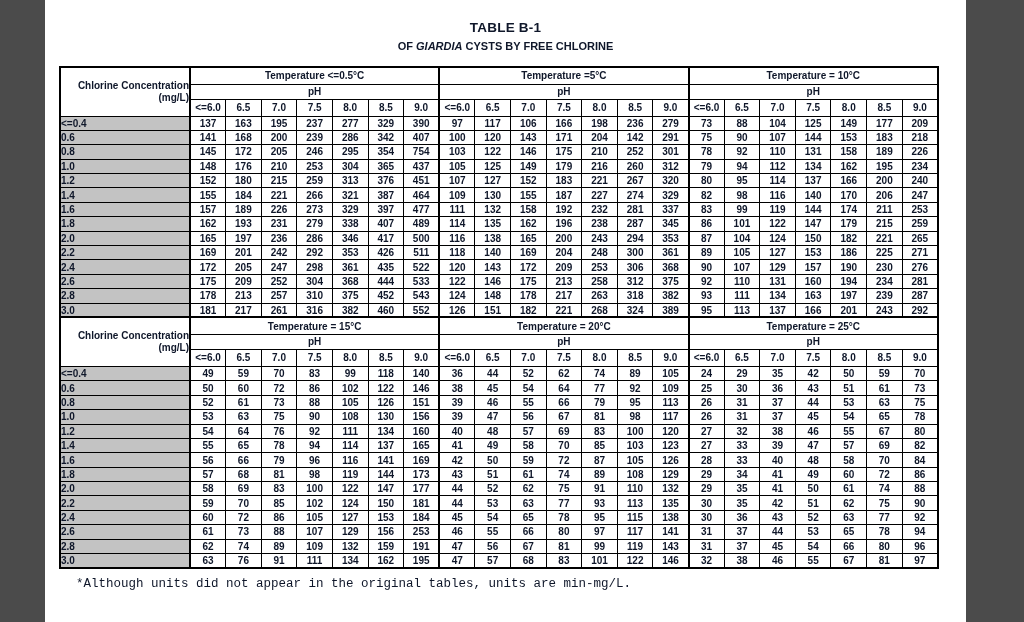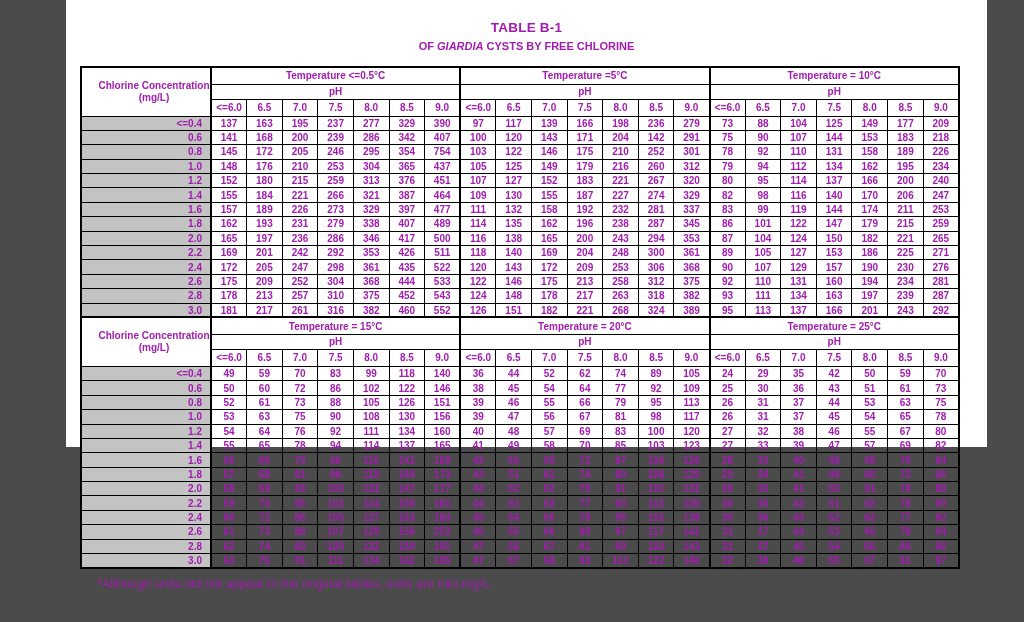--- a/index.html
+++ b/index.html
@@ -1,43 +1,43 @@
 <!DOCTYPE html>
 <html><head>
 <meta charset="utf-8">
 <style>
   * { margin:0; padding:0; box-sizing:border-box; }
   html,body { width:1024px; height:622px; overflow:hidden; }
   body { background:#4b4b4b; font-family:"Liberation Sans", sans-serif; position:relative; }
   .gutter { position:absolute; top:0; height:622px; background:#4b4b4b; }
   .gutter-left { left:0; width:57px; }
   .gutter-right { right:0; width:46px; }
-  .page { position:absolute; left:66px; top:0; width:921px; height:447px; background:#ffffff; color:#a21caf; }
+  .page { position:absolute; left:45px; top:0; width:921px; height:622px; background:#ffffff; color:#0f172a; }
   .titles { text-align:center; padding-top:20px; }
   .t1 { font-size:13.5px; font-weight:bold; letter-spacing:.2px; margin-bottom:4px; }
   .t2, .t3 { font-size:11px; font-weight:bold; line-height:14px; }
   .t3 i { font-style:italic;text-align:center; }
 
   table.ct { border-collapse:collapse; table-layout:fixed; width:880px; margin-left:14px;
              border:2px solid #000; }
   #tbl-top { margin-top:13px; }
   #tbl-bottom { margin-top:-2px; }
   col.c-lab { width:130px; }
   td { border:1px solid #000; font-size:10px; font-weight:bold; text-align:center;
        padding:0; white-space:nowrap; overflow:hidden; vertical-align:middle; }
   tr.r-temp { height:17px; }
   tr.r-ph   { height:15px; }
   tr.r-cols { height:17px; }
   tr.r-data { height:14.4px; }
-  td.conc { text-align:center; vertical-align:middle; padding-left:16px; line-height:12px;
+  td.conc { text-align:right; vertical-align:middle; padding-left:16px; line-height:12px;
             border-right:2px solid #000; background:#fff; }
   td.sec { border-right:2px solid #000; }
-  td.rowlab { background:#c3c3c3; text-align:right; padding-right:8px; border-right:2px solid #000; }
+  td.rowlab { background:#c3c3c3; text-align:left; padding-right:8px; border-right:2px solid #000; }
 
-  .footnote { font-family:Liberation Sans, sans-serif; font-size:12.5px; margin:8px 0 0 31px; }
+  .footnote { font-family:Liberation Mono, monospace; font-size:12.5px; margin:8px 0 0 31px; }
 </style>
 </head>
 <body>
 
 <div class="gutter gutter-left"></div>
 <div class="gutter gutter-right"></div>
 
 <div class="page">
   <div class="titles">
     <div class="t1">TABLE B-1</div>
@@ -111,21 +111,21 @@
           <td class="rowlab">&lt;=0.4</td>
           <td class="val">137</td>
           <td class="val">163</td>
           <td class="val">195</td>
           <td class="val">237</td>
           <td class="val">277</td>
           <td class="val">329</td>
           <td class="val sec">390</td>
           <td class="val">97</td>
           <td class="val">117</td>
-          <td class="val">139</td>
+          <td class="val">106</td>
           <td class="val">166</td>
           <td class="val">198</td>
           <td class="val">236</td>
           <td class="val sec">279</td>
           <td class="val">73</td>
           <td class="val">88</td>
           <td class="val">104</td>
           <td class="val">125</td>
           <td class="val">149</td>
           <td class="val">177</td>

